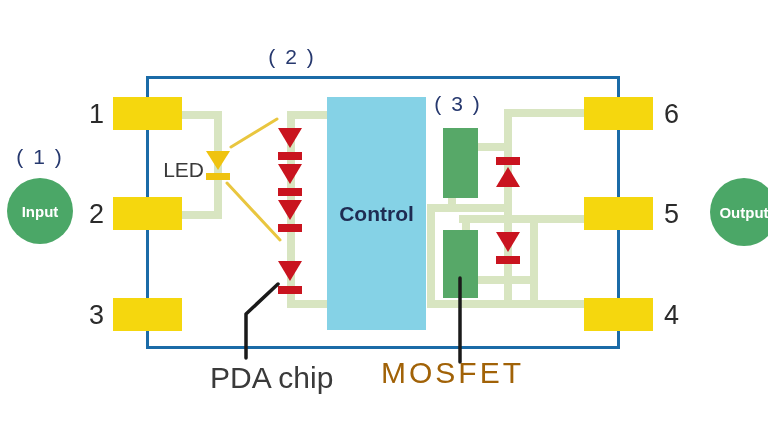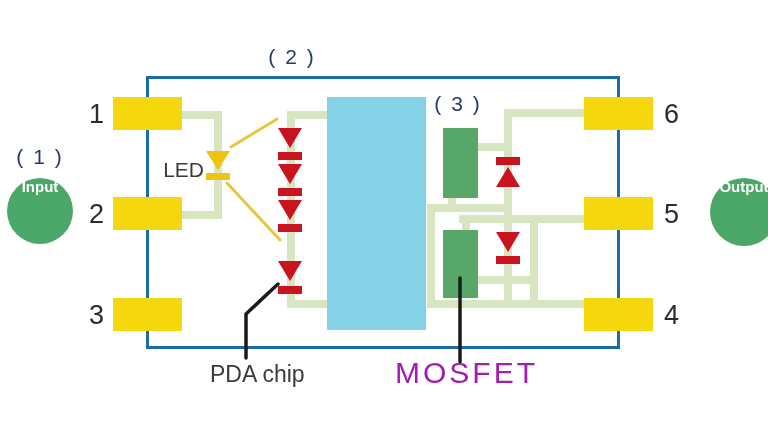--- a/index.html
+++ b/index.html
@@ -23,21 +23,21 @@
   .pin-num.left{left:72px;width:32px;text-align:right;}
   .pin-num.right{left:664px;width:34px;text-align:left;}
   
   .callout{
     position:absolute;font-size:21px;color:#26386E;text-align:center;z-index:6;
     letter-spacing:2px;white-space:nowrap;
   }
   
   .badge{
     position:absolute;border-radius:50%;background:#4BA767;color:#ffffff;
-    display:flex;justify-content:center;
+    display:flex;align-items:center;justify-content:center;
     font-weight:bold;font-size:15px;z-index:5;
   }
   
   .control-box{
     position:absolute;left:327px;top:97px;width:99px;height:233px;background:#85D2E6;
     display:flex;flex-direction:column;align-items:center;justify-content:center;z-index:4;
   }
   .control-box span{
     font-weight:bold;font-size:21px;color:#1E2B52;line-height:26px;
   }
@@ -58,22 +58,22 @@
   
   .led-tri{
     position:absolute;width:0;height:0;z-index:4;
     border-left:12px solid transparent;border-right:12px solid transparent;
     border-top:19px solid #EFC30F;
   }
   .led-bar{position:absolute;width:24px;height:7px;background:#EFC30F;z-index:4;}
   
   .lbl{position:absolute;z-index:6;white-space:nowrap;}
   .led-lbl{left:152px;top:158px;width:52px;text-align:right;font-size:21px;color:#3a3a3a;}
-  .pda-lbl{left:210px;top:361px;font-size:23px;color:#3a3a3a;}
-  .mosfet-lbl{left:395px;top:356px;font-size:30px;color:#a21caf;letter-spacing:3px;}
+  .pda-lbl{left:210px;top:361px;font-size:30px;color:#3a3a3a;}
+  .mosfet-lbl{left:381px;top:356px;font-size:30px;color:#a16207;letter-spacing:3px;}
   
   .overlay{position:absolute;left:0;top:0;width:768px;height:432px;z-index:5;pointer-events:none;}
 </style>
 </head>
 <body>
 
 <div class="canvas">
 
   <div class="package"></div>
 
@@ -129,20 +129,21 @@
   <div class="tri-down" style="left:278px;top:128px;"></div>
   <div class="bar" style="left:278px;top:152px;"></div>
   <div class="tri-down" style="left:278px;top:164px;"></div>
   <div class="bar" style="left:278px;top:188px;"></div>
   <div class="tri-down" style="left:278px;top:200px;"></div>
   <div class="bar" style="left:278px;top:224px;"></div>
   <div class="tri-down" style="left:278px;top:261px;"></div>
   <div class="bar" style="left:278px;top:286px;"></div>
 
   <div class="control-box">
+    <span>Control</span>
   </div>
 
   <div class="mosfet" style="left:443px;top:128px;height:70px;"></div>
   <div class="mosfet" style="left:443px;top:230px;height:68px;"></div>
 
   <div class="bar" style="left:496px;top:157px;"></div>
   <div class="tri-up" style="left:496px;top:167px;"></div>
   <div class="tri-down" style="left:496px;top:232px;"></div>
   <div class="bar" style="left:496px;top:256px;"></div>
 

